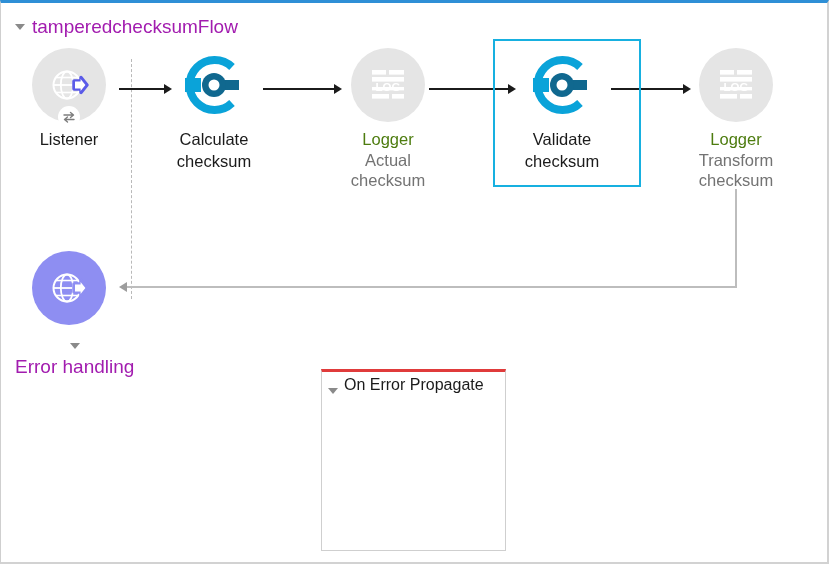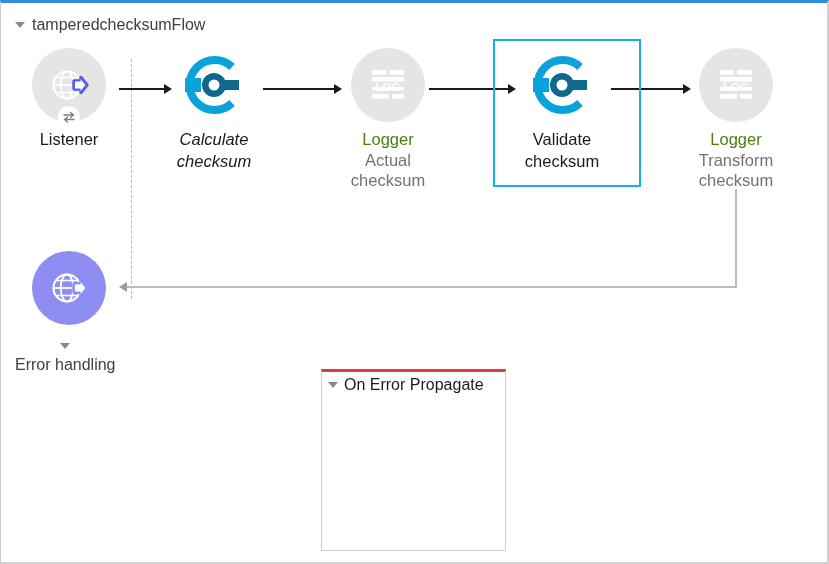--- a/index.html
+++ b/index.html
@@ -19,22 +19,22 @@
     border-bottom: 2px solid #d2d2d2;
     overflow: hidden;
   }
 
   
   .section-header {
     position: absolute;
     display: flex;
     align-items: center;
     gap: 7px;
-    font-size: 16px;
-    color: #404040;
+    font-size: 19px;
+    color: #a21caf;
     white-space: nowrap;
   }
   .tri {
     width: 0; height: 0;
     border-left: 5px solid transparent;
     border-right: 5px solid transparent;
     border-top: 6px solid #8a8a8a;
     display: inline-block;
   }
 
@@ -178,21 +178,21 @@
       <div class="badge">
         <svg width="14" height="14" viewBox="0 0 14 14">
           <path d="M2 5 L11 5 M8.5 2.5 L11.5 5 L8.5 7.5" fill="none" stroke="#7d7d7d" stroke-width="1.4" stroke-linecap="round" stroke-linejoin="round"></path>
           <path d="M12 9.5 L3 9.5 M5.5 7 L2.5 9.5 L5.5 12" fill="none" stroke="#7d7d7d" stroke-width="1.4" stroke-linecap="round" stroke-linejoin="round"></path>
         </svg>
       </div>
     </div>
     <div class="label">Listener</div>
   </div>
 
-  <div class="node" style="left:138px; top:45px;font-style:italic;">
+  <div class="node" style="left:138px; top:45px;">
     <div class="circle none">
       <svg width="74" height="74" viewBox="0 0 74 74">
         <path d="M55 19 A25 25 0 1 0 55 55" fill="none" stroke="#0aa3d9" stroke-width="8" stroke-linecap="butt"></path>
         <rect x="8" y="30" width="16" height="14" fill="#0aa3d9"></rect>
         <rect x="37" y="32" width="25" height="10" fill="#10688f"></rect>
         <circle cx="37" cy="37" r="12" fill="#10688f"></circle>
         <circle cx="37" cy="37" r="5.5" fill="#ffffff"></circle>
       </svg>
     </div>
     <div class="label">Calculate
@@ -263,19 +263,19 @@
     <div class="label"></div>
   </div>
 
   <div class="section-header" style="left:14px; top:340px;flex-direction:column;">
     <span class="tri"></span>
     <span>Error handling</span>
   </div>
 
   <div class="err-box" style="left:320px; top:366px; width:185px; height:182px;">
   </div>
-  <div class="err-title" style="left:327px; top:373px;">
+  <div class="err-title" style="left:327px; top:373px;align-items:flex-end;">
     <span class="tri"></span>
     <span>On Error Propagate</span>
   </div>
 
 
 </div>
 
 </body></html>

